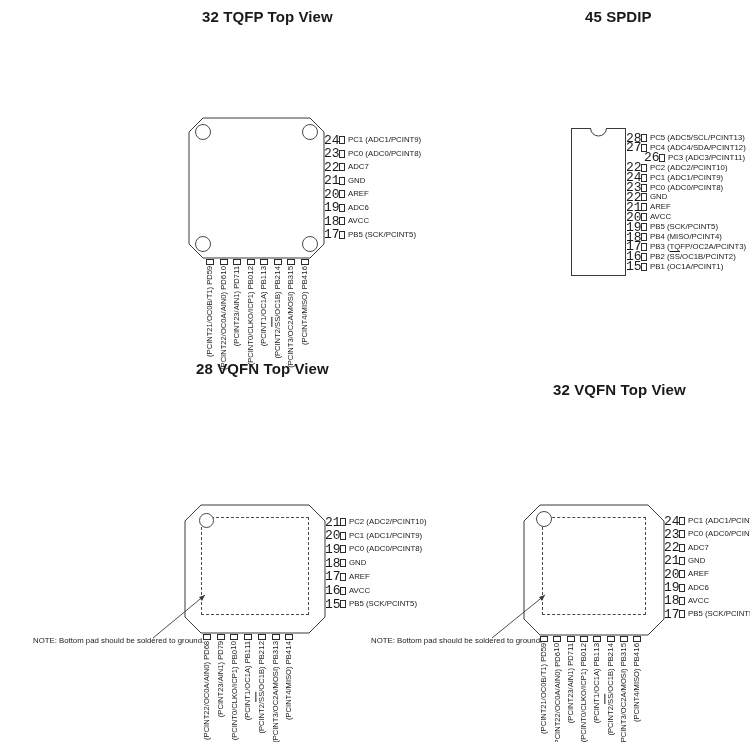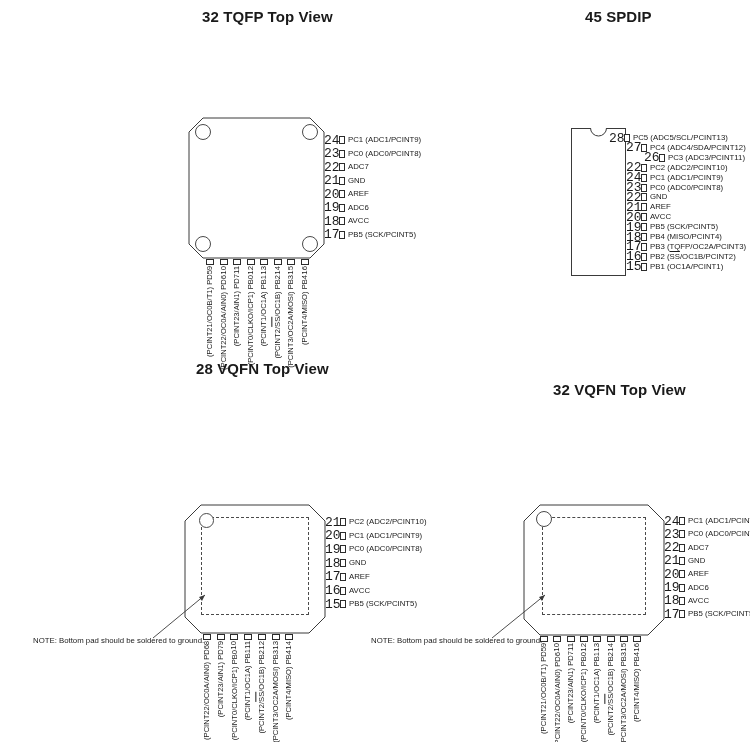--- a/index.html
+++ b/index.html
@@ -175,21 +175,21 @@
       <div class="vtext">(PCINT4/MISO) PB4</div>
     </div>
   </div>
 
 <div class="pkg" id="pkg-spdip28">
   <div class="pkg-title" style="left:585px;top:8px;">45 SPDIP</div>
 <div class="body-rect" style="left: 571px; top: 128px; width: 55px; height: 148px;"></div>
     <svg class="overlay" width="750" height="742">
       <path d="M 590.5 128 A 8 8 0 0 0 606.5 128" fill="#ffffff" stroke="#3a3a3a" stroke-width="1"></path>
     </svg>
-    <div class="rowpin right" style="left: 609px; top: 133px; justify-content: space-between;">
+    <div class="rowpin right" style="left: 626px; top: 133px; justify-content: space-between;">
       <span class="numR">28</span>
       <div class="pin-pad"></div>
       <span class="lbl">PC5 (ADC5/SCL/PCINT13)</span>
     </div>
     <div class="rowpin right" style="left: 626px; top: 142.9px;">
       <span class="numR">27</span>
       <div class="pin-pad"></div>
       <span class="lbl">PC4 (ADC4/SDA/PCINT12)</span>
     </div>
     <div class="rowpin right" style="left: 644px; top: 152.8px;">

